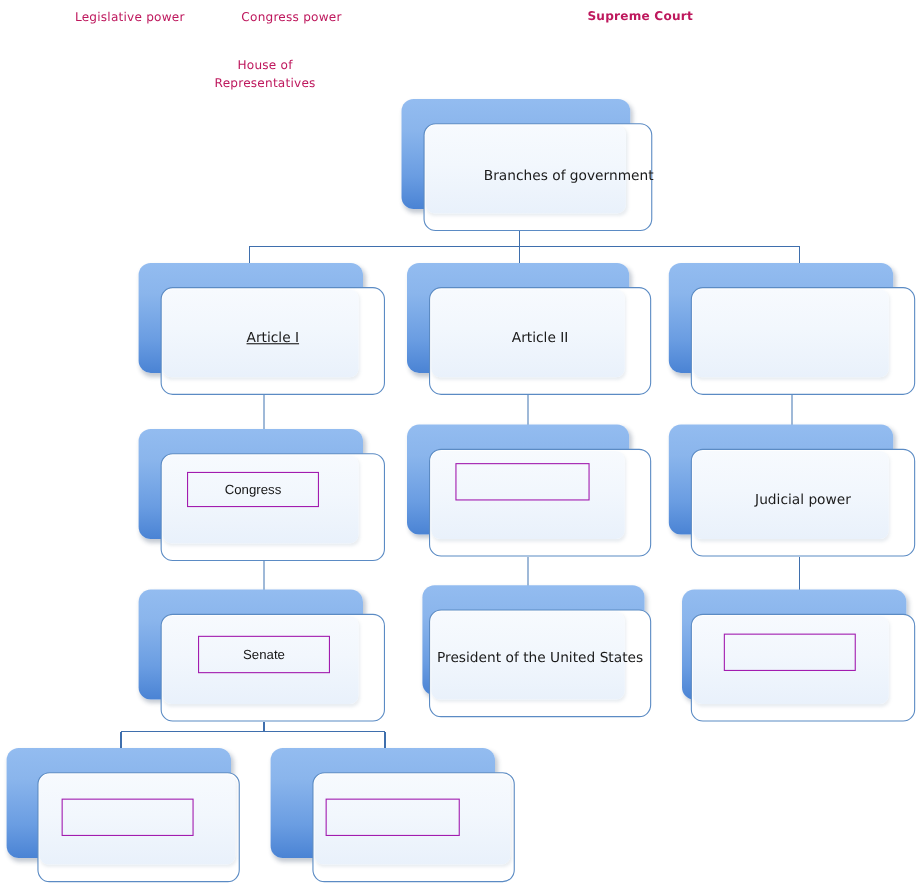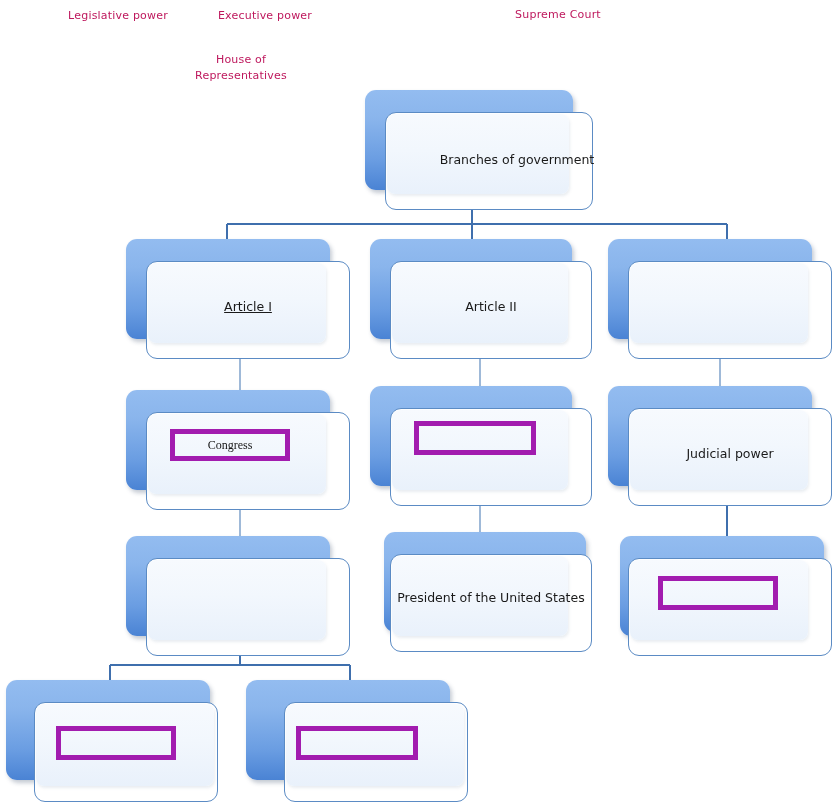--- a/index.html
+++ b/index.html
@@ -55,25 +55,25 @@
     text-align:center;
     font-family:"DejaVu Sans",sans-serif;
     font-size:12.5px;
     color:#1a1a1a;
     line-height:15px;
     white-space:pre;
   }
   
   .slot{
     position:absolute;
-    border:5px solid #a21caf;
+    border:1px solid #a21caf;
     background:transparent;
     box-sizing:border-box;
     display:flex;align-items:center;justify-content:center;
-    font-family:Liberation Serif, serif;
+    font-family:Liberation Sans, sans-serif;
     font-size:12px;
     color:#151515;
     letter-spacing:0px;
     white-space:pre;
   }
 </style>
 </head>
 <body>
 
 <div id="stage">
@@ -97,23 +97,23 @@
 
       <path d="M240 656 L240 665"></path>
       <path d="M110 665 L350 665"></path>
       <path d="M110 665 L110 681"></path>
       <path d="M350 665 L350 681"></path>
     </g>
   </svg>
 
   <div class="drag-label" style="left:58px;top:8px;width:120px;">Legislative power</div>
 
-  <div class="drag-label" style="left:206px;top:8px;width:118px;">Executive power</div>
+  <div class="drag-label" style="left:206px;top:8px;width:118px;">Congress power</div>
 
-  <div class="drag-label" style="left:505px;top:7px;width:106px;">Supreme Court</div>
+  <div class="drag-label" style="left:529px;top:7px;width:106px;font-weight:bold;">Supreme Court</div>
 
   <div class="drag-label" style="left:149px;top:52px;width:112px;margin-left:36px;">House of
 Representatives</div>
 
   <div class="node" style="left:365px;top:90px;width:228px;height:120px;">
     <div class="plate" style="width:208px;height:100px;"></div>
     <div class="card" style="left:20px;top:22px;width:208px;height:98px;"></div>
     <div class="panel" style="left:22px;top:24px;width:182px;height:80px;"></div>
     <div class="node-text" style="top:62px;left:20px;width:208px;margin-left:28px;">Branches of government</div>
   </div>
@@ -156,20 +156,21 @@
     <div class="plate" style="width:204px;height:100px;"></div>
     <div class="card" style="left:20px;top:22px;width:204px;height:98px;"></div>
     <div class="panel" style="left:22px;top:24px;width:178px;height:80px;"></div>
     <div class="node-text" style="top:60px;left:20px;width:204px;">Judicial power</div>
   </div>
 
   <div class="node" style="left:126px;top:536px;width:224px;height:120px;">
     <div class="plate" style="width:204px;height:100px;"></div>
     <div class="card" style="left:20px;top:22px;width:204px;height:98px;"></div>
     <div class="panel" style="left:22px;top:24px;width:178px;height:80px;"></div>
+    <div class="slot" style="left:54px;top:42px;width:120px;height:34px;">Senate</div>
   </div>
 
   <div class="node" style="left:384px;top:532px;width:208px;height:120px;">
     <div class="plate" style="width:202px;height:100px;"></div>
     <div class="card" style="left:6px;top:22px;width:202px;height:98px;"></div>
     <div class="panel" style="left:8px;top:24px;width:176px;height:80px;"></div>
     <div class="node-text" style="top:58px;left:6px;width:202px;">President of the United States</div>
   </div>
 
   <div class="node" style="left:620px;top:536px;width:212px;height:120px;">

